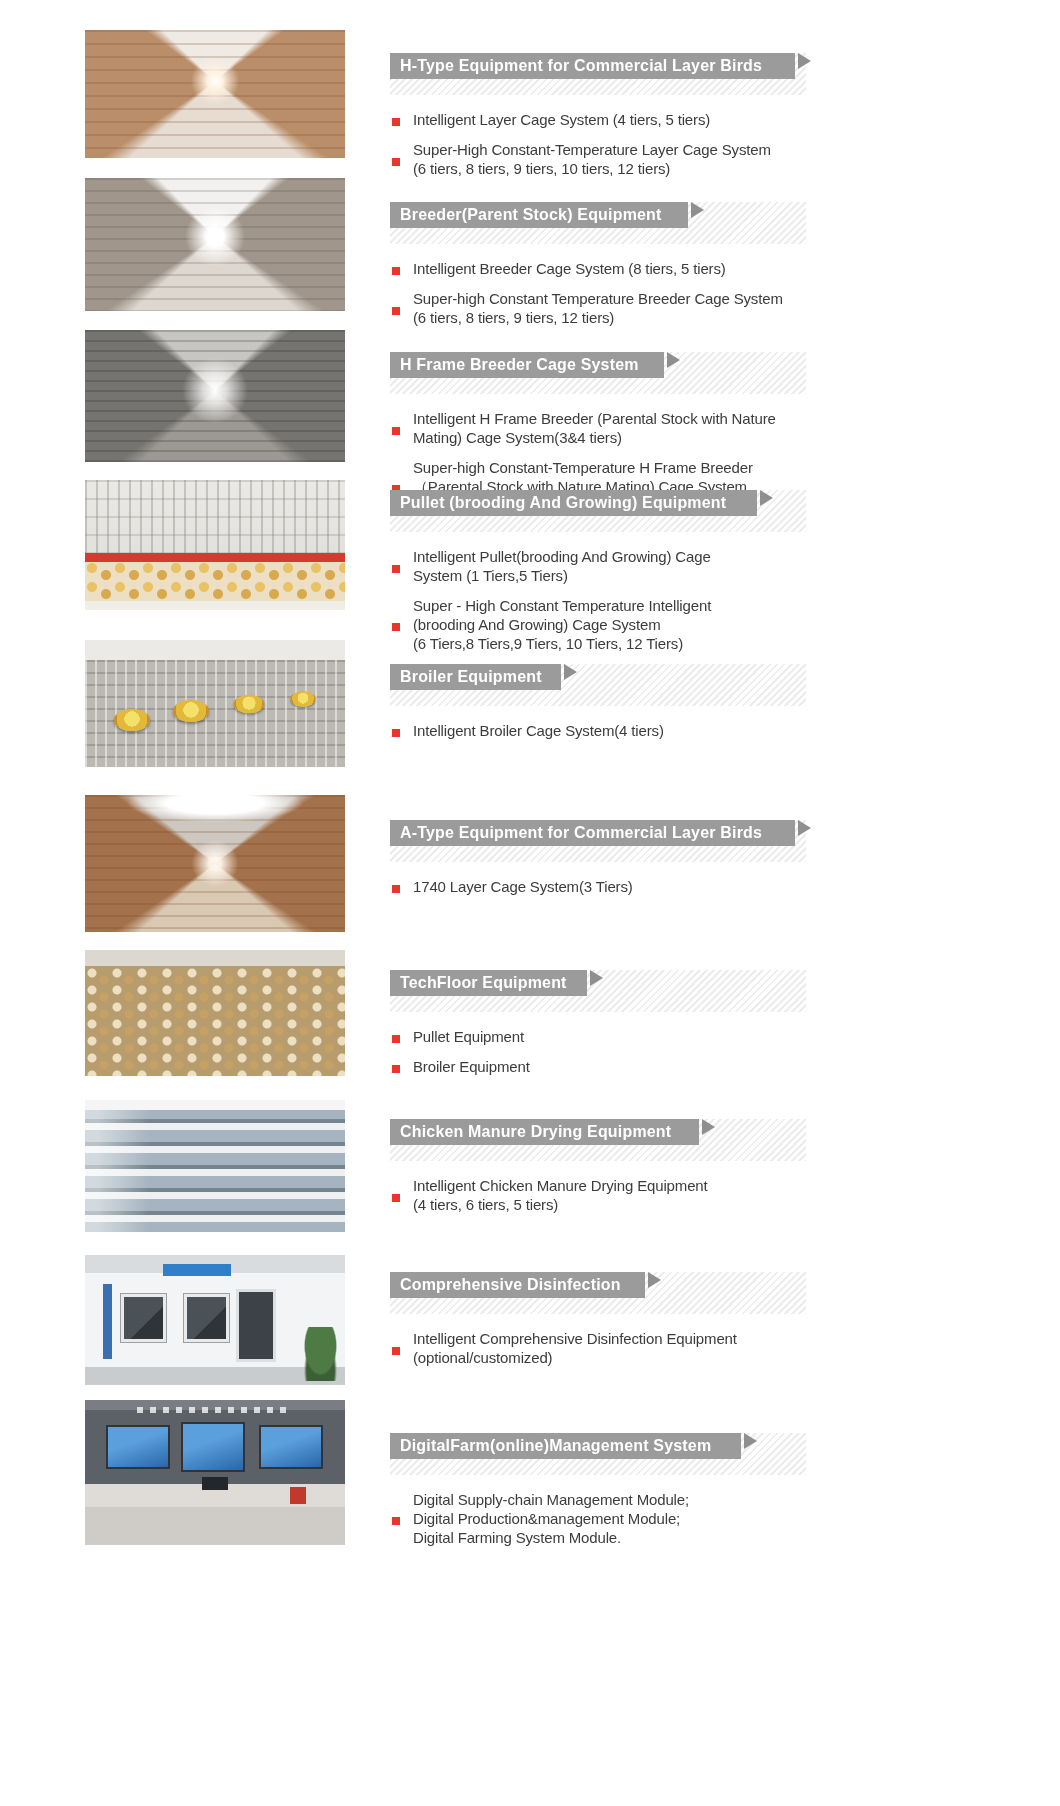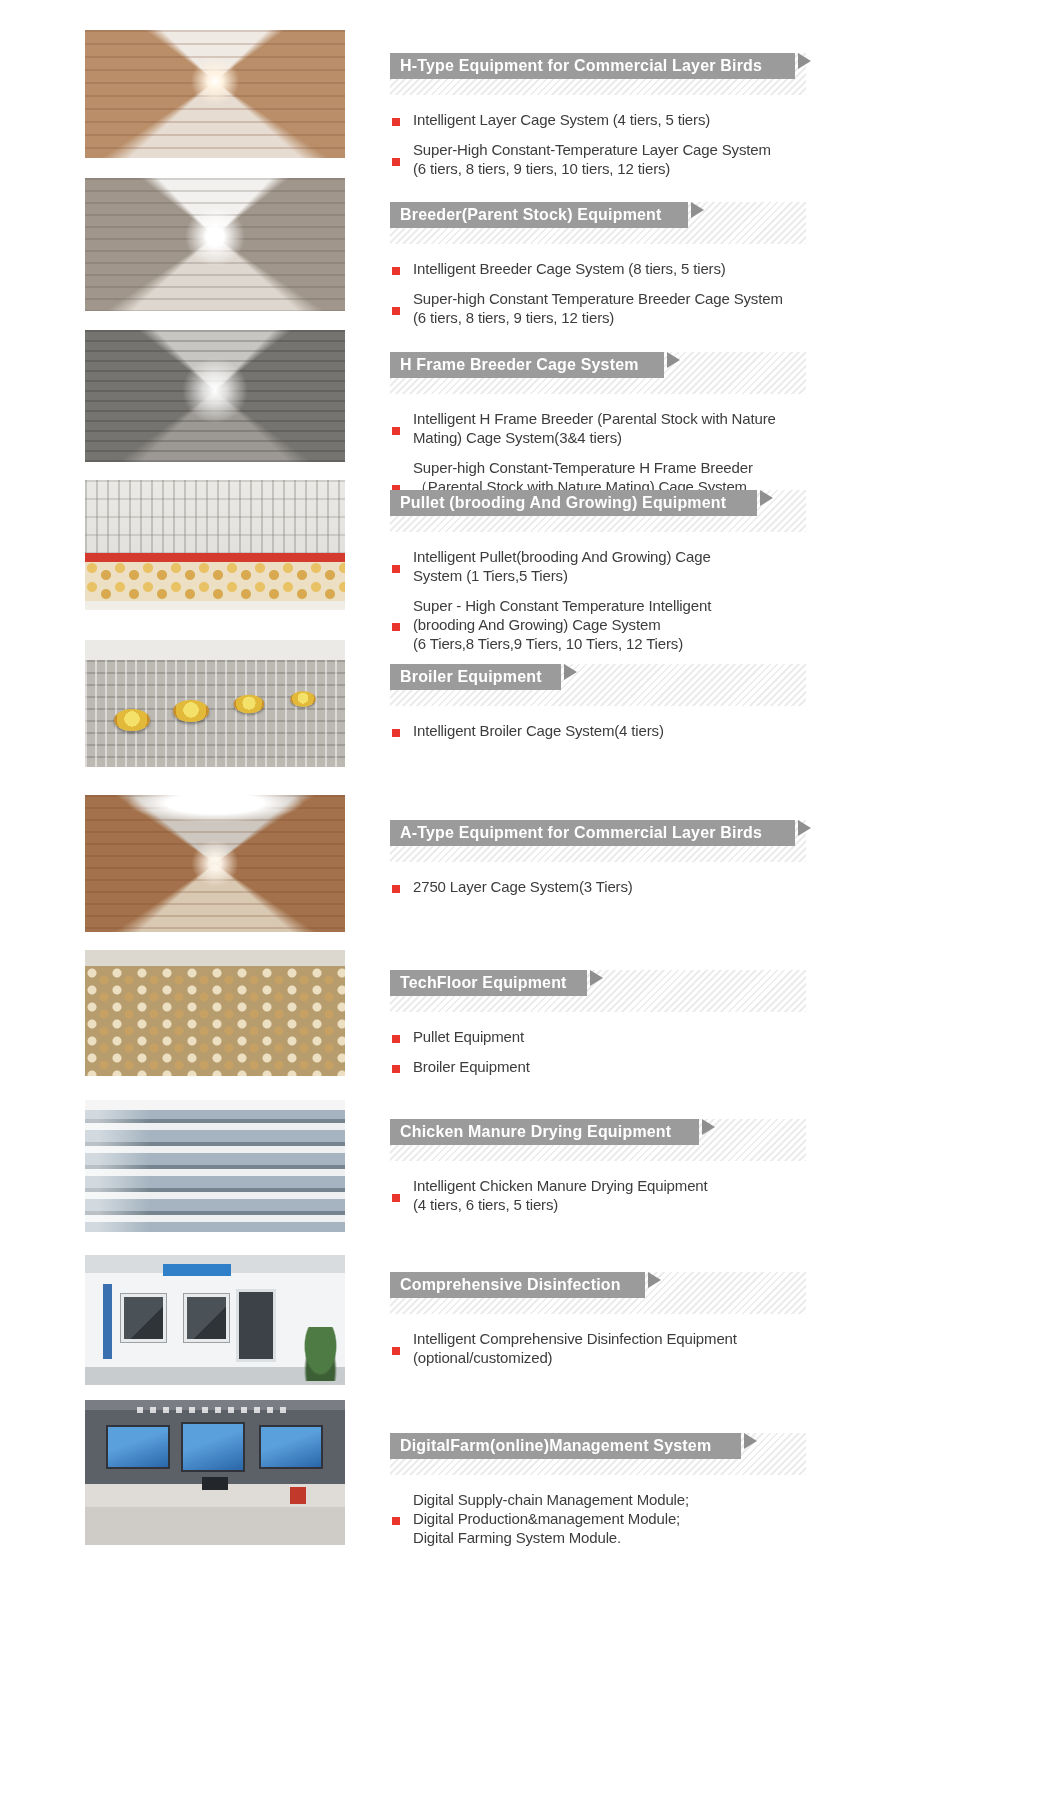--- a/index.html
+++ b/index.html
@@ -239,21 +239,21 @@
     <div class="content">
       <div class="banner-row">
         <div class="banner">
             <span class="banner-text">A-Type Equipment for Commercial Layer Birds</span>
           </div>
         <span class="banner-arrow"></span>
       </div>
       <ul class="items">
         <li class="item">
             <span class="bullet"></span>
-            <span class="item-text">2750 Layer Cage System(3 Tiers)</span>
+            <span class="item-text">1740 Layer Cage System(3 Tiers)</span>
           </li>
       </ul>
     </div>
   </div>
 
   <div class="section s7">
     <div class="photo photo7">
         <i class="birds"></i>
       </div>
     <div class="content">

